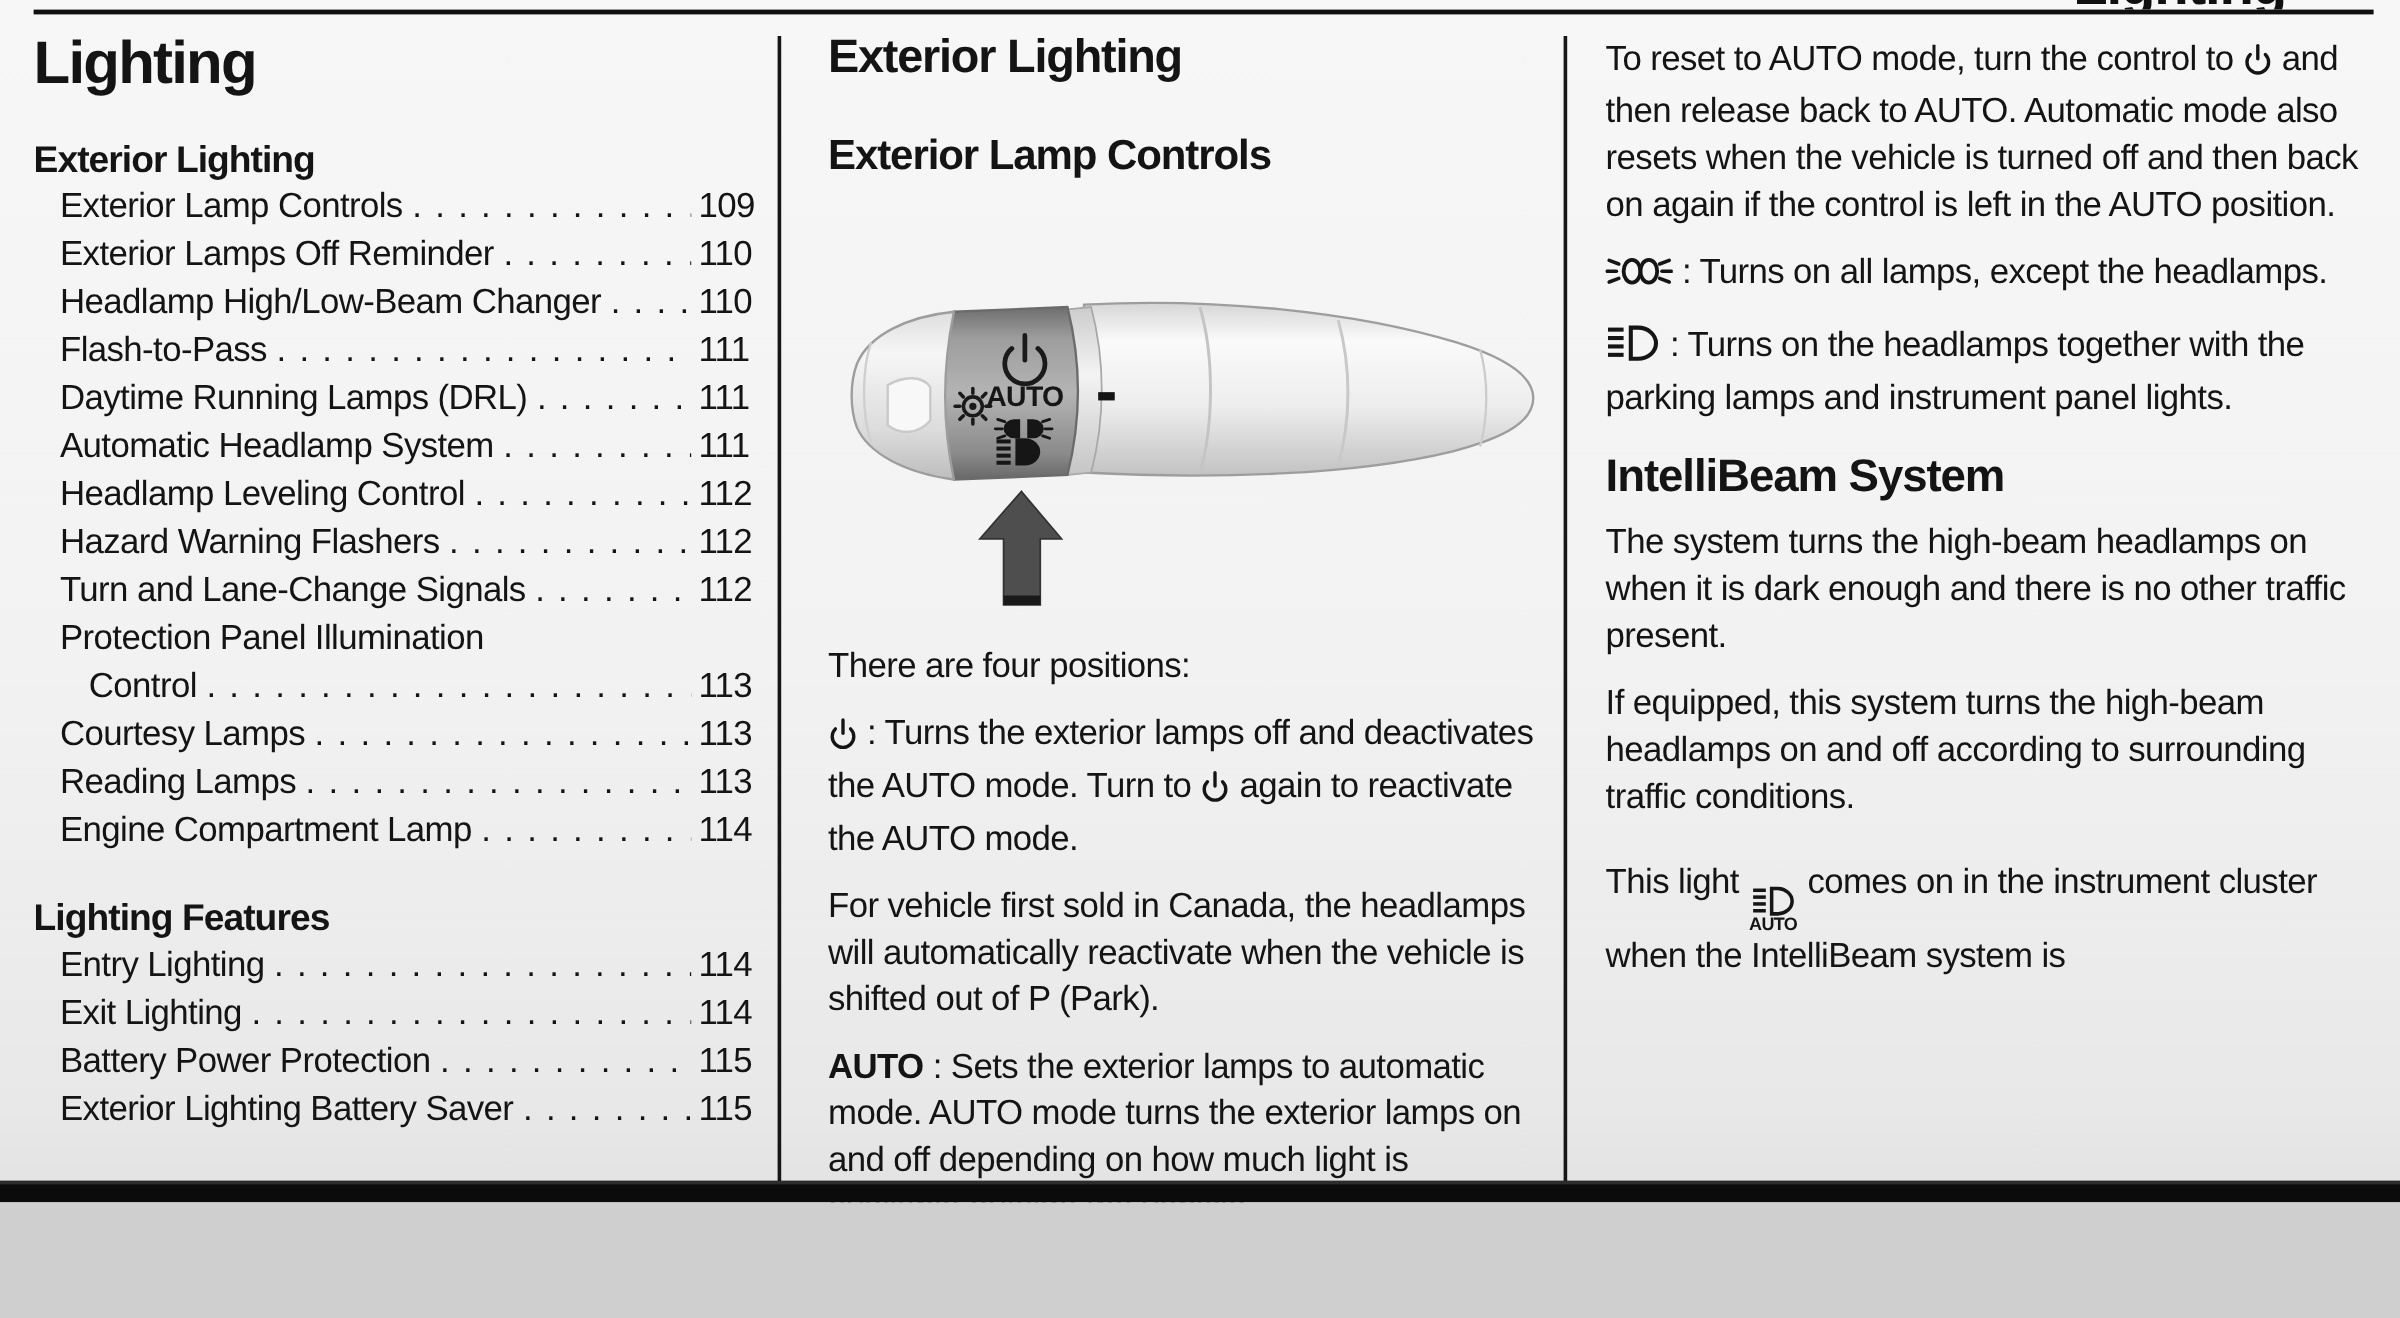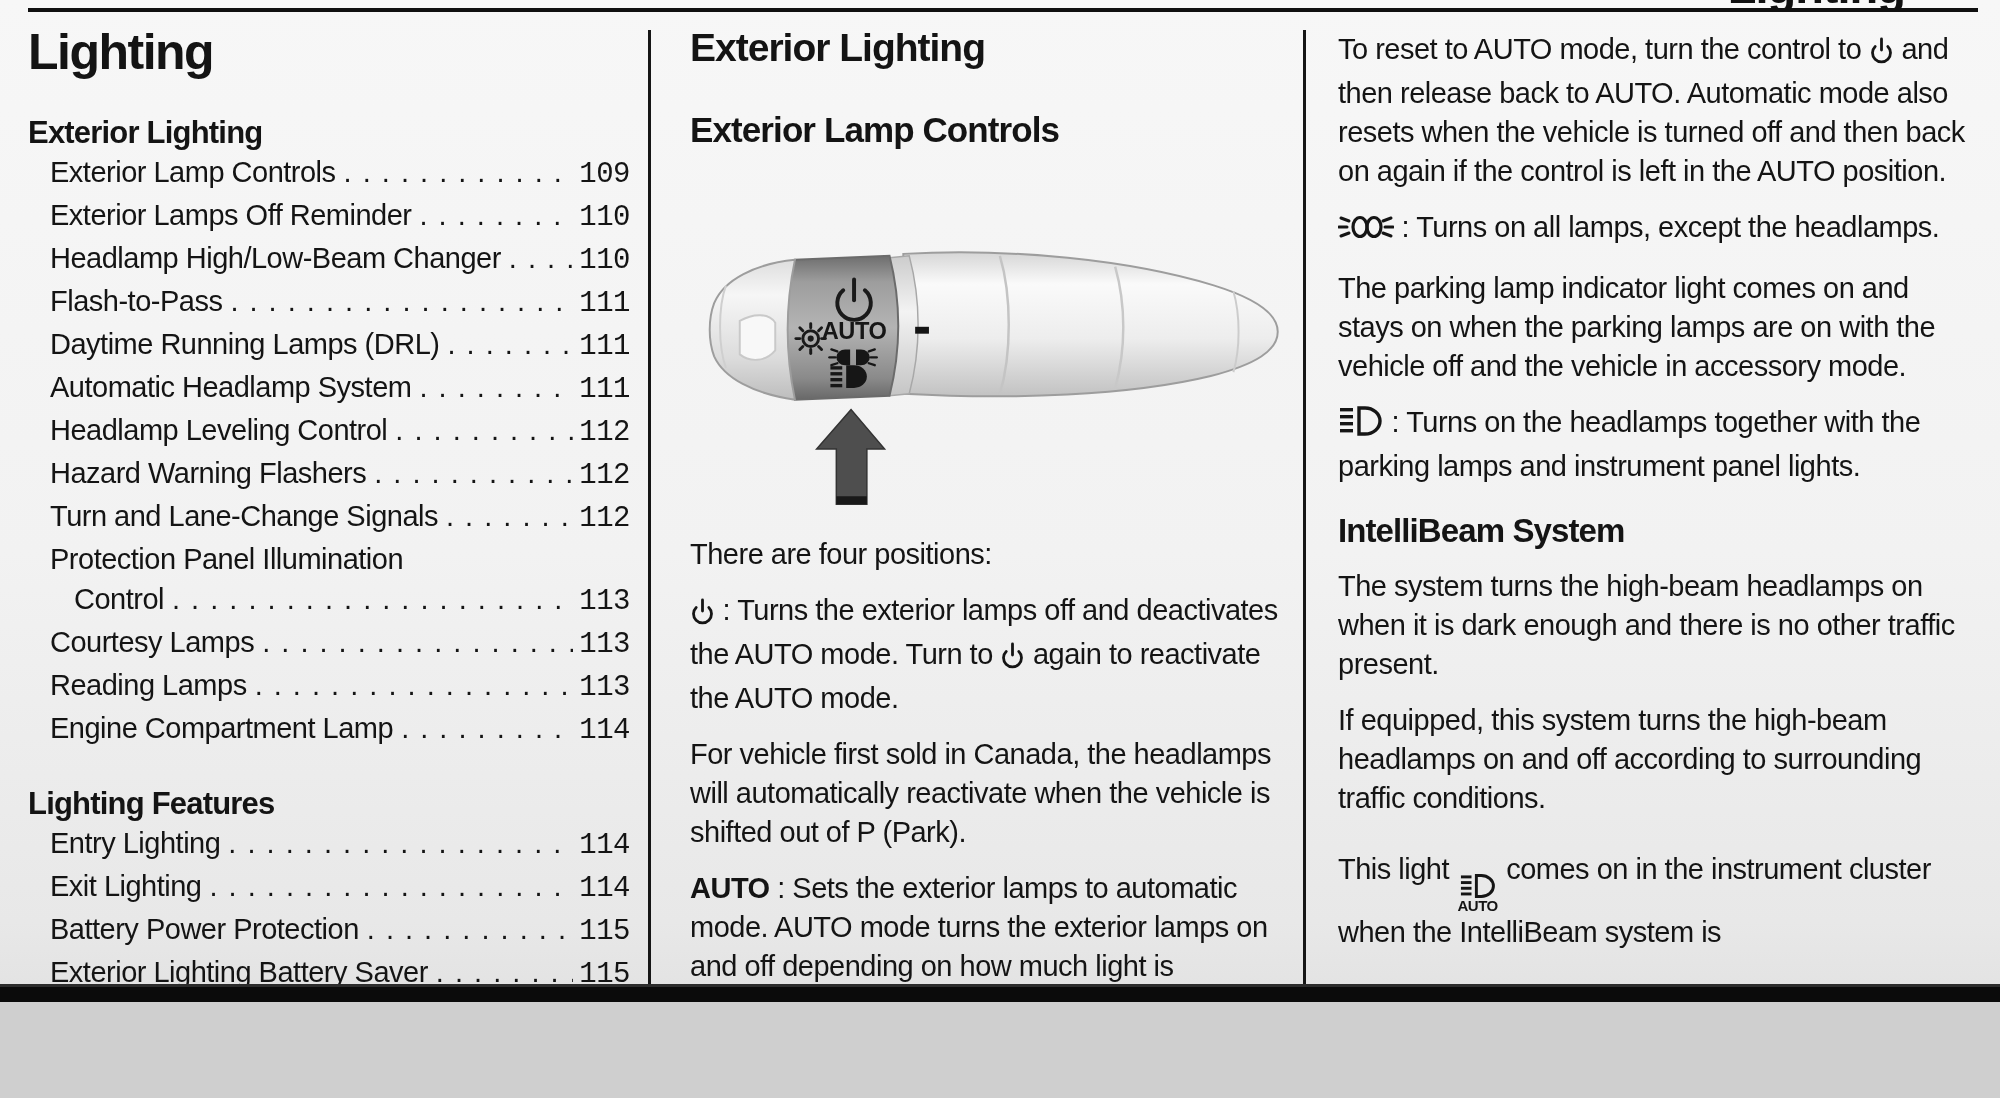--- a/index.html
+++ b/index.html
@@ -22,26 +22,26 @@
   .col2 { left:690px; width:596px; }
   .col3 { left:1338px; width:642px; }
 
   
   h1.doc-title { margin:2px 0 0; font-size:50px; line-height:56px; font-weight:700; letter-spacing:-1.5px; }
   h2.toc-head { margin:34px 0 0; font-size:31px; line-height:38px; font-weight:700; letter-spacing:-0.8px; }
   .toc-row { display:flex; align-items:baseline; font-size:29px; line-height:40px; letter-spacing:-0.5px; padding-left:22px; }
   .toc-row.indent2 { padding-left:46px; }
   .toc-dots { flex:1; overflow:hidden; white-space:nowrap; margin:0 6px 0 8px; }
   .toc-dots::after { content:". . . . . . . . . . . . . . . . . . . . . . . . . . . . . . . . . . . . . . . . . . . . . ."; letter-spacing:1.5px; }
-  .toc-page { text-align:center; min-width:48px;font-family:Liberation Mono, monospace; }
+  .toc-page { text-align:left; min-width:48px; }
 
   
   h2.sec-head { margin:4px 0 0; font-size:39px; line-height:44px; font-weight:700; letter-spacing:-1px; }
   h3.sub-head { margin:40px 0 0; font-size:35px; line-height:40px; font-weight:700; letter-spacing:-0.9px; }
-  h3.sub-head2 { margin:26px 0 0; font-size:33px; line-height:38px; font-weight:700; letter-spacing:-0.9px; }
+  h3.sub-head2 { margin:26px 0 0; font-size:38px; line-height:38px; font-weight:700; letter-spacing:-0.9px; }
   .body-p { margin:17px 0 0; font-size:29px; line-height:39px; letter-spacing:-0.5px; }
   .body-p.first { }
   .figure { margin:96px 0 0 6px; }
 
   .icon-inline { display:inline-block; vertical-align:-5px; }
   .icon-stack { display:inline-flex; flex-direction:column; align-items:center; vertical-align:-20px; line-height:1; }
   .icon-stack .ha-label { font-size:15px; font-weight:700; letter-spacing:-0.5px; margin-top:-1px; }
   strong.bld { font-weight:700; }
 </style>
 </head>
@@ -301,21 +301,20 @@
               <line x1="1" y1="17" x2="9" y2="17"></line>
               <line x1="3" y1="26" x2="11" y2="23"></line>
               <line x1="53" y1="8" x2="45" y2="11"></line>
               <line x1="55" y1="17" x2="47" y2="17"></line>
               <line x1="53" y1="26" x2="45" y2="23"></line>
             </g>
           </svg></span>
       <span>: Turns on all lamps, except the headlamps.</span>
     </p>
 
-    <p class="body-p">The parking lamp indicator light comes on and stays on when the parking lamps are on with the vehicle off and the vehicle in accessory mode.</p>
 
     <p class="body-p">
       <span class="icon-inline"><svg width="46" height="32" viewBox="0 0 46 32">
             <g fill="#151515">
               <rect x="2" y="3" width="13" height="3.4"></rect>
               <rect x="2" y="10" width="13" height="3.4"></rect>
               <rect x="2" y="17" width="13" height="3.4"></rect>
               <rect x="2" y="24" width="13" height="3.4"></rect>
             </g>
             <path d="M21,3 l6,0 a15,13 0 0 1 0,26 l-6,0 z" fill="none" stroke="#151515" stroke-width="3.4"></path>

